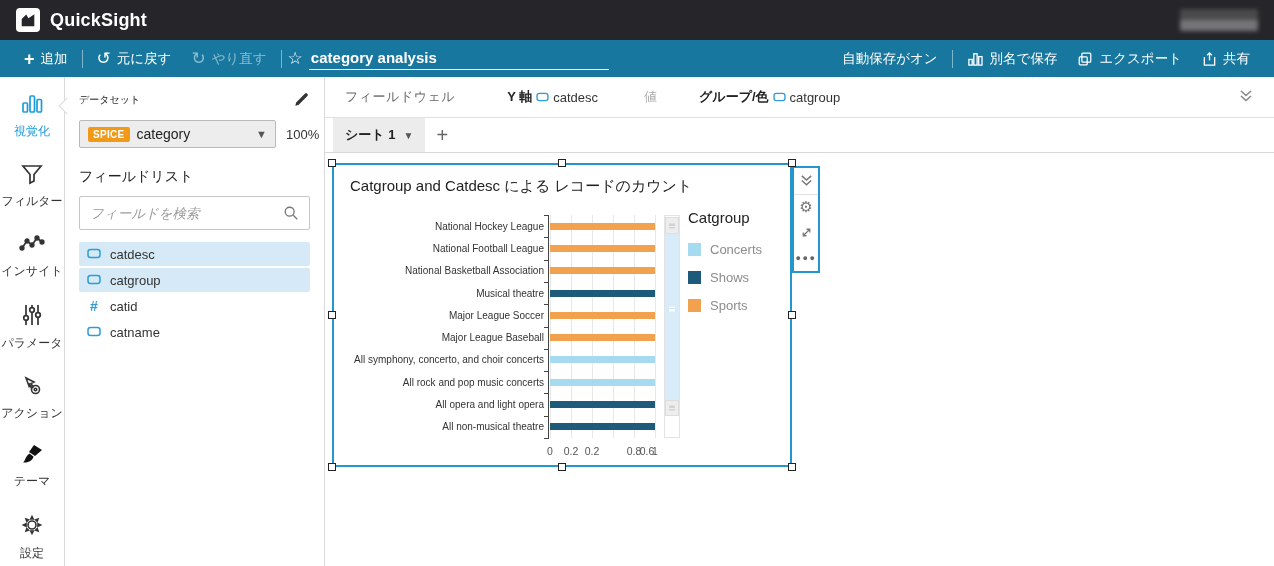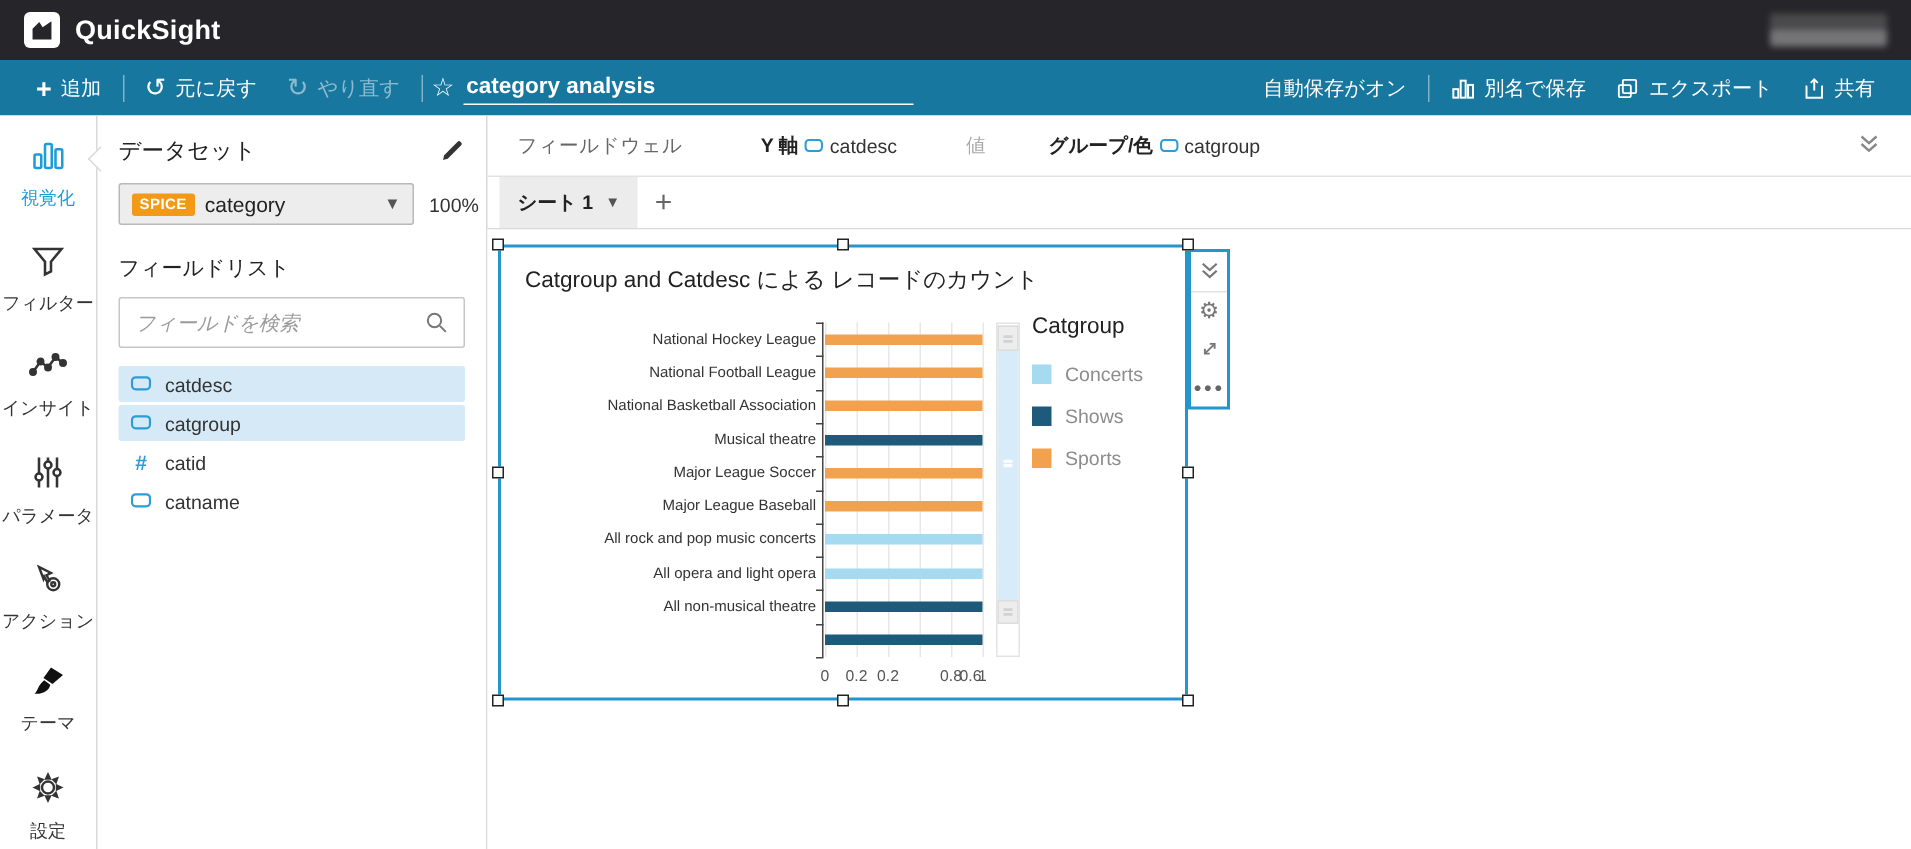--- a/index.html
+++ b/index.html
@@ -34,21 +34,21 @@
   
   .nav { width:65px; background:#fff; border-right:1px solid #d9d9d9; padding-top:16px; position:relative; z-index:2; }
   .nav-item { height:70px; display:flex; flex-direction:column; align-items:center; justify-content:flex-start; gap:4px; cursor:pointer; color:#333; }
   .nav-item .nv-label { font-size:12px; }
   .nav-item.active { color:#1e9cd7; }
   .nav-item.active svg { stroke:#1e9cd7; }
   .nav-notch { position:absolute; left:61px; top:100px; width:12px; height:12px; background:#fff; border-left:1px solid #d9d9d9; border-bottom:1px solid #d9d9d9; transform:rotate(45deg); z-index:3; }
   
   .panel { width:260px; background:#fff; border-right:1px solid #d9d9d9; padding:14px; position:relative; }
   .panel-head { display:flex; align-items:center; justify-content:space-between; }
-  .panel-title { font-size:15px; color:#222; }
+  .panel-title { font-size:10px; color:#222; }
   .ds-row { display:flex; align-items:center; gap:10px; margin-top:12px; }
   .ds-select { flex:0 0 197px; height:28px; background:#ededed; border:1px solid #b9b9b9; border-radius:2px; display:flex; align-items:center; padding:0 8px; gap:7px; cursor:pointer; }
   .spice-badge { background:#f29a18; color:#fff; font-size:10px; font-weight:bold; padding:2px 5px; border-radius:2px; letter-spacing:.3px; }
   .ds-name { font-size:14px; color:#222; flex:1; }
   .ds-chev { color:#555; font-size:11px; }
   .spice-usage { font-size:13px; color:#333; }
   .fieldlist-title { margin-top:20px; font-size:14px; color:#222; }
   .search-box { margin-top:10px; height:34px; border:1px solid #c6c6c6; border-radius:2px; display:flex; align-items:center; padding:0 10px; gap:8px; background:#fff; }
   .search-box input { border:none; outline:none; flex:1; font-size:13.5px; font-style:italic; color:#333; font-family:"Liberation Sans",sans-serif; background:transparent; }
   .search-box input::placeholder { color:#9b9b9b; }
@@ -322,20 +322,21 @@
       <div class="canvas">
         <div class="card">
           <div class="card-title">Catgroup and Catdesc による レコードのカウント</div>
           <div class="chart-labels" id="chartLabels">
               <div class="cat-label">National Hockey League</div>
               <div class="cat-label">National Football League</div>
               <div class="cat-label">National Basketball Association</div>
               <div class="cat-label">Musical theatre</div>
               <div class="cat-label">Major League Soccer</div>
               <div class="cat-label">Major League Baseball</div>
+              <div class="cat-label">All symphony, concerto, and choir concerts</div>
               <div class="cat-label">All rock and pop music concerts</div>
               <div class="cat-label">All opera and light opera</div>
               <div class="cat-label">All non-musical theatre</div>
             </div>
           <div class="chart-axis"></div>
           <div id="axisTicks">
               <div class="axis-tick" style="top: 50px;"></div>
               <div class="axis-tick" style="top: 72.3px;"></div>
               <div class="axis-tick" style="top: 94.6px;"></div>
               <div class="axis-tick" style="top: 116.9px;"></div>

